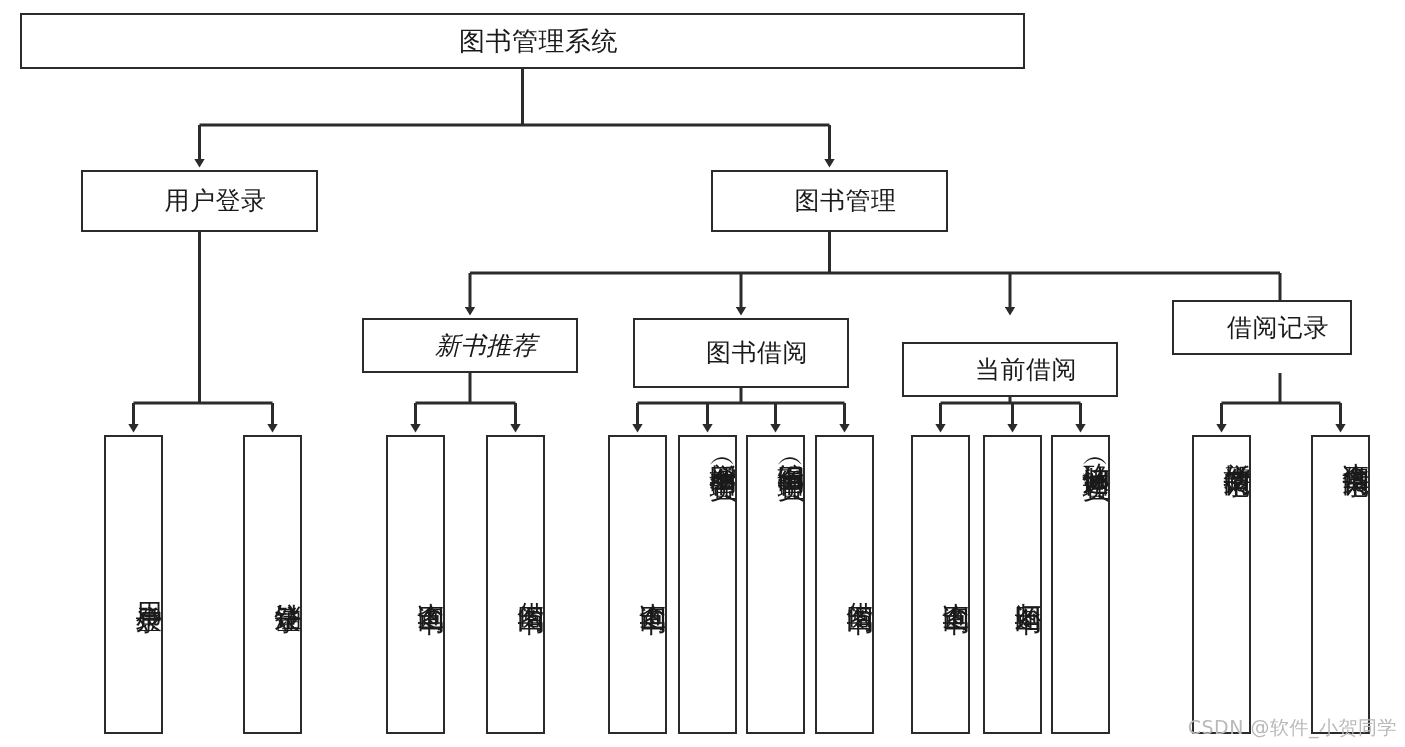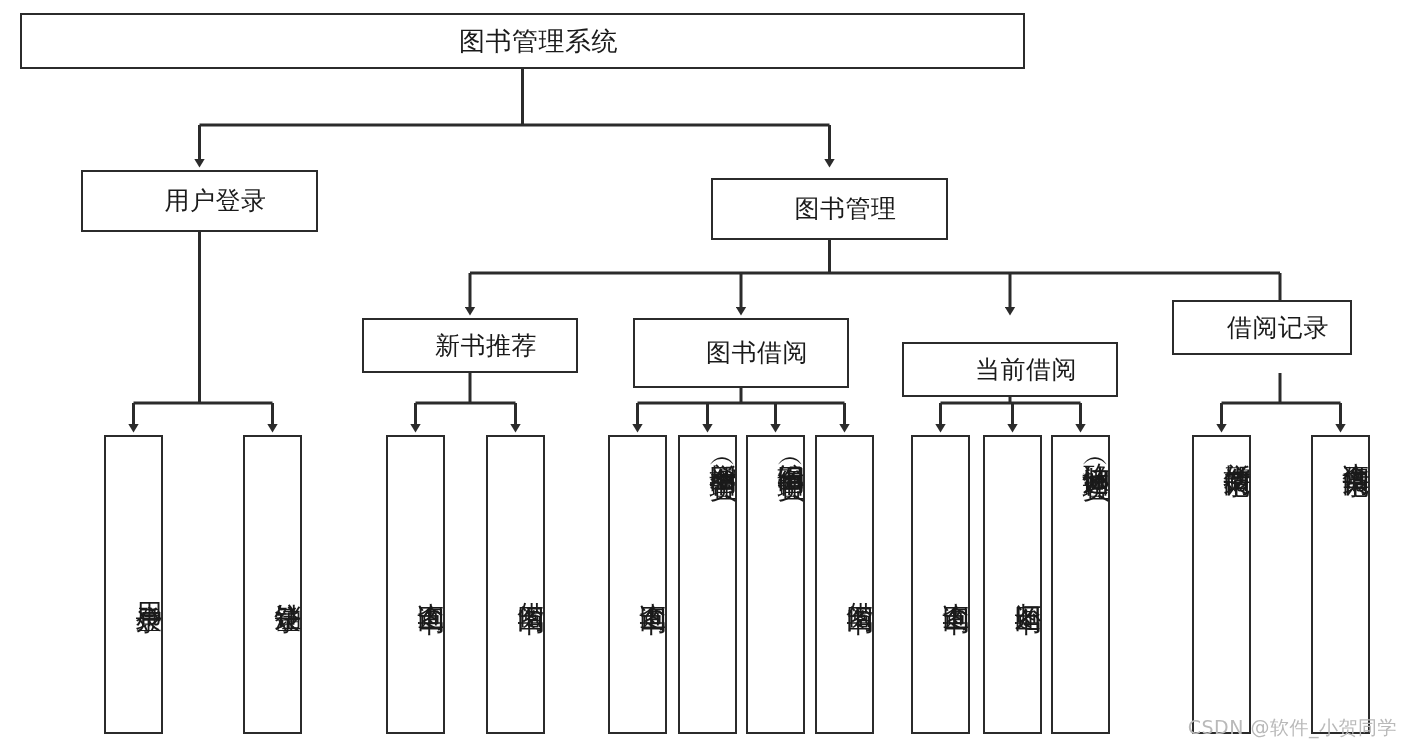--- a/index.html
+++ b/index.html
@@ -125,24 +125,24 @@
       </g>
   </svg>
 
   <div id="nodes">
       <div class="node h root" style="left: 20px; top: 13px; width: 1005px; height: 56px;">
         <span class="label">图书管理系统</span>
       </div>
       <div class="node h" style="left: 81px; top: 170px; width: 237px; height: 62px;">
         <span class="label">用户登录</span>
       </div>
-      <div class="node h" style="left: 711px; top: 178px; width: 237px; height: 62px;">
+      <div class="node h" style="left: 711px; top: 170px; width: 237px; height: 62px;">
         <span class="label">图书管理</span>
       </div>
-      <div class="node h" style="left: 362px; top: 318px; width: 216px; height: 55px;">
+      <div class="node h" style="left: 362px; top: 318px; width: 216px; height: 55px; font-style: italic;">
         <span class="label">新书推荐</span>
       </div>
       <div class="node h" style="left: 633px; top: 318px; width: 216px; height: 70px;">
         <span class="label">图书借阅</span>
       </div>
       <div class="node h" style="left: 902px; top: 318px; width: 216px; height: 55px; margin-top: 24px;">
         <span class="label">当前借阅</span>
       </div>
       <div class="node h" style="left: 1172px; top: 300px; width: 180px; height: 55px;">
         <span class="label">借阅记录</span>

